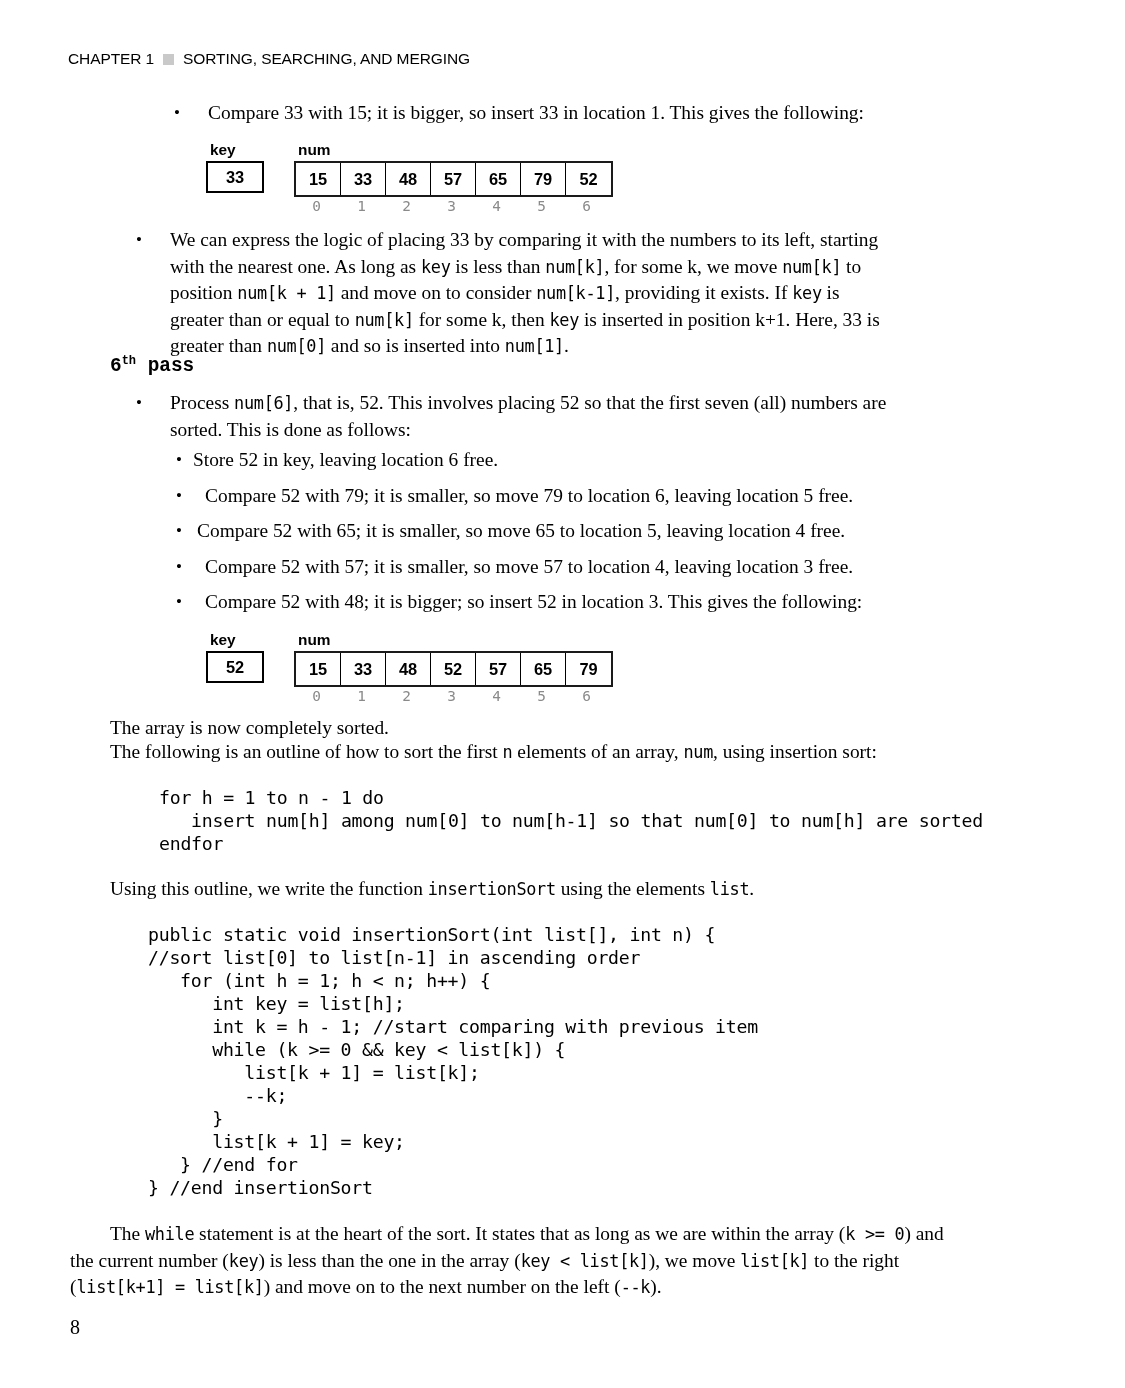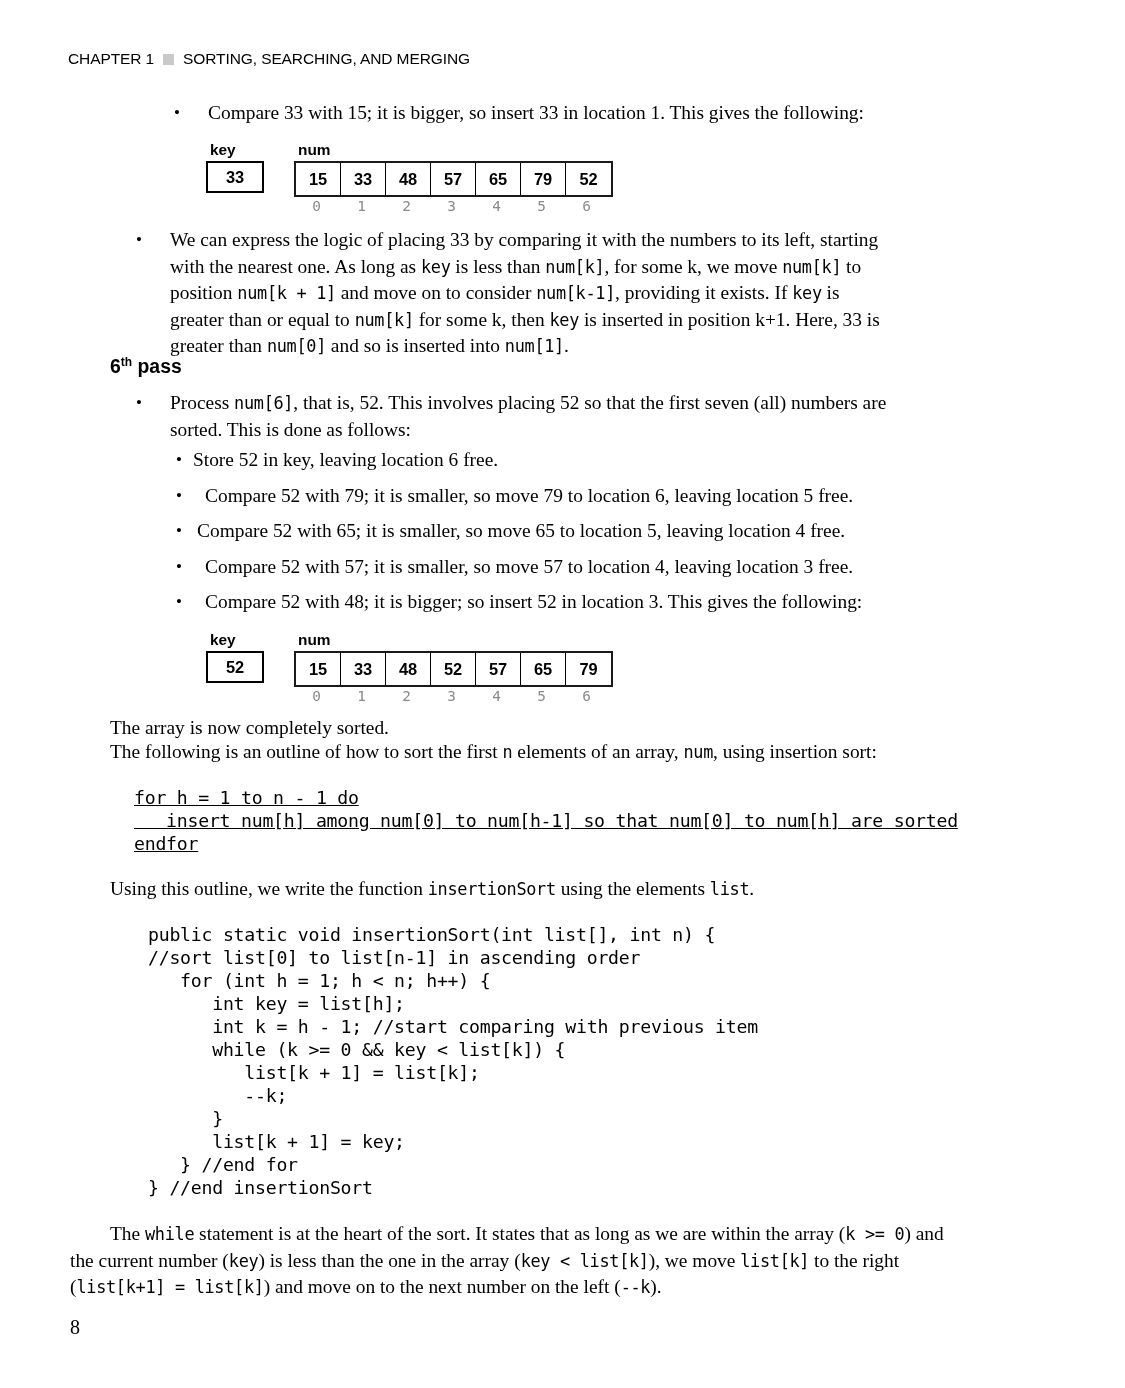--- a/index.html
+++ b/index.html
@@ -66,21 +66,21 @@
   }
   .bullet-text {
     display: block;
     font-size: 19.4px;
     line-height: 26.6px;
   }
 
   
   .passhead {
     position: absolute;
-    font-family: Liberation Sans, sans-serif;
+    font-family: Liberation Mono, monospace;
     font-weight: bold;
     font-size: 19.4px;
     line-height: 26px;
   }
   .passhead sup {
     font-size: 0.62em;
     vertical-align: super;
     line-height: 0;
   }
 
@@ -286,21 +286,21 @@
           <div class="idx">6</div>
         </div>
       </div>
     </div>
   </div>
 
   <div class="blk" style="left:110px; top:715px; width:800px;">The array is now completely sorted.</div>
 
   <div class="blk" style="left:110px; top:739px; width:820px;"><span>The following is an outline of how to sort the first </span><span class="imono">n</span><span> elements of an array, </span><span class="imono">num</span><span>, using insertion sort:</span></div>
 
-  <div class="codeblock" style="left:134px; top:786px;text-decoration:underline;">for h = 1 to n - 1 do
+  <div class="codeblock" style="left:159px; top:786px;">for h = 1 to n - 1 do
    insert num[h] among num[0] to num[h-1] so that num[0] to num[h] are sorted
 endfor</div>
 
   <div class="blk" style="left:110px; top:876px; width:820px;"><span>Using this outline, we write the function </span><span class="imono">insertionSort</span><span> using the elements </span><span class="imono">list</span><span>.</span></div>
 
   <div class="codeblock" style="left:148px; top:923px;">public static void insertionSort(int list[], int n) {
 //sort list[0] to list[n-1] in ascending order
    for (int h = 1; h &lt; n; h++) {
       int key = list[h];
       int k = h - 1; //start comparing with previous item

